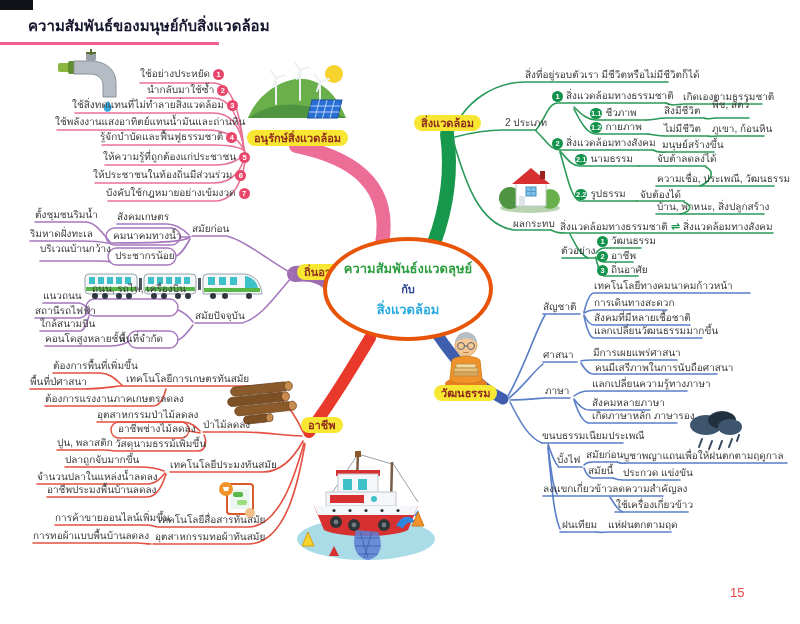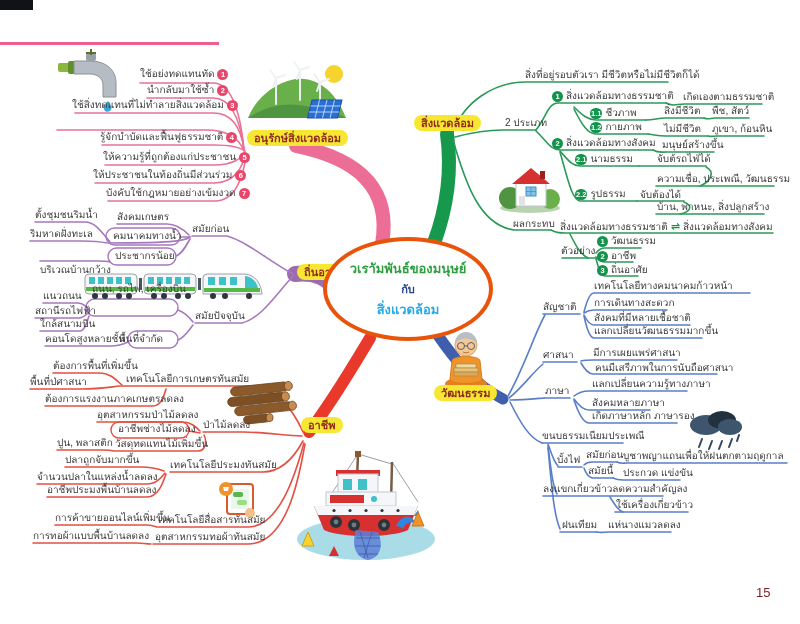--- a/index.html
+++ b/index.html
@@ -1,21 +1,21 @@
 <!DOCTYPE html>
 <html><head>
 <meta charset="utf-8">
 <style>
   html,body{margin:0;padding:0;background:#ffffff;}
   .stage{position:relative;width:800px;height:624px;background:#ffffff;overflow:hidden;
          font-family:"Liberation Sans","DejaVu Sans",sans-serif;}
   .corner-bar{position:absolute;left:0;top:0;width:33px;height:10px;background:#111118;}
   .page-title{position:absolute;left:28px;top:14px;font-size:15px;font-weight:bold;color:#16162e;white-space:nowrap;}
   .title-rule{position:absolute;left:0;top:42px;width:219px;height:3px;background:#ee5f8f;}
-  .page-number{position:absolute;left:756px;top:585px;font-size:13px;color:#7f1d1d;}
+  .page-number{position:absolute;left:730px;top:585px;font-size:13px;color:#ef4444;}
   svg.canvas{position:absolute;left:0;top:0;}
   .leaf{position:absolute;font-size:10px;color:#3a3a3a;white-space:nowrap;display:flex;align-items:center;gap:3px;line-height:1.05;}
   .leaf .txt{display:inline-block;}
   .numc{display:inline-flex;align-items:center;justify-content:center;min-width:11px;height:11px;border-radius:7px;
         color:#fff;font-size:7.5px;font-weight:bold;padding:0 1px;box-sizing:border-box;}
   .numc.pink{background:#e8476b;}
   .numc.green{background:#13934b;}
   .pill{position:absolute;background:#f7e733;border-radius:9px;padding:2px 7px;font-weight:bold;font-size:11px;
         color:#8f2b1e;white-space:nowrap;line-height:1.1;}
   .center-node{position:absolute;left:323px;top:237px;width:170px;height:104px;background:#fff;
@@ -25,20 +25,21 @@
   .center-node .l2{color:#26418f;font-weight:bold;font-size:11px;margin:1px 0;}
   .center-node .l3{color:#29abe2;font-weight:bold;font-size:13px;}
   .arrow{color:#13934b;font-weight:bold;font-size:11px;}
 </style>
 </head>
 <body>
 
 <div class="stage">
 
   <div class="corner-bar"></div>
+  <div class="page-title">ความสัมพันธ์ของมนุษย์กับสิ่งแวดล้อม</div>
   <div class="title-rule"></div>
 
   <svg class="canvas" width="800" height="624" viewBox="0 0 800 624">
 
     <g fill="none" stroke-linecap="round">
       <path d="M296,146 C355,158 392,186 382,244" stroke="#ec6d96" stroke-width="14"></path>
       <path d="M447,134 C452,170 448,205 434,243" stroke="#16984d" stroke-width="14"></path>
       <path d="M295,274 C315,272 328,278 333,288" stroke="#9d6cb0" stroke-width="16"></path>
       <path d="M370,338 C352,368 332,402 309,432" stroke="#e8392b" stroke-width="12"></path>
       <path d="M437,334 C455,360 475,385 503,399" stroke="#3f5fae" stroke-width="11"></path>
@@ -334,31 +335,34 @@
         <line x1="16" y1="29" x2="13" y2="37"></line>
           <line x1="26" y1="31" x2="23" y2="39"></line>
         <line x1="36" y1="31" x2="33" y2="39"></line>
           <line x1="46" y1="29" x2="43" y2="37"></line>
         <line x1="53" y1="25" x2="51" y2="31"></line>
       </g>
     </g>
   </svg>
 
   <div class="leaf" style="left:140px;top:69px">
-    <span class="txt">ใช้อย่งทดแทนทัด</span>
+    <span class="txt">ใช้อย่างประหยัด</span>
     <span class="numc pink">1</span>
   </div>
   <div class="leaf" style="left:147px;top:85px">
     <span class="txt">นำกลับมาใช้ซ้ำ</span>
     <span class="numc pink">2</span>
   </div>
   <div class="leaf" style="left:72px;top:100px">
     <span class="txt">ใช้สิ่งทดแทนที่ไม่ทำลายสิ่งแวดล้อม</span>
     <span class="numc pink">3</span>
   </div>
+  <div class="leaf" style="left:55px;top:117px">
+    <span class="txt">ใช้พลังงานแสงอาทิตย์แทนน้ำมันและถ่านหิน</span>
+  </div>
   <div class="leaf" style="left:100px;top:132px">
     <span class="txt">รู้จักบำบัดและฟื้นฟูธรรมชาติ</span>
     <span class="numc pink">4</span>
   </div>
   <div class="leaf" style="left:103px;top:152px">
     <span class="txt">ให้ความรู้ที่ถูกต้องแก่ประชาชน</span>
     <span class="numc pink">5</span>
   </div>
   <div class="leaf" style="left:93px;top:170px">
     <span class="txt">ให้ประชาชนในท้องถิ่นมีส่วนร่วม</span>
@@ -382,21 +386,21 @@
   <div class="leaf" style="left:683px;top:92px">
     <span class="txt">เกิดเองตามธรรมชาติ</span>
   </div>
   <div class="leaf" style="left:590px;top:108px">
     <span class="numc green">1.1</span>
     <span class="txt">ชีวภาพ</span>
   </div>
   <div class="leaf" style="left:664px;top:106px">
     <span class="txt">สิ่งมีชีวิต</span>
   </div>
-  <div class="leaf" style="left:712px;top:106px">
+  <div class="leaf" style="left:712px;top:100px">
     <span class="txt">พืช, สัตว์</span>
   </div>
   <div class="leaf" style="left:590px;top:122px">
     <span class="numc green">1.2</span>
     <span class="txt">กายภาพ</span>
   </div>
   <div class="leaf" style="left:664px;top:124px">
     <span class="txt">ไม่มีชีวิต</span>
   </div>
   <div class="leaf" style="left:712px;top:124px">
@@ -407,21 +411,21 @@
     <span class="txt">สิ่งแวดล้อมทางสังคม</span>
   </div>
   <div class="leaf" style="left:662px;top:140px">
     <span class="txt">มนุษย์สร้างขึ้น</span>
   </div>
   <div class="leaf" style="left:575px;top:154px">
     <span class="numc green">2.1</span>
     <span class="txt">นามธรรม</span>
   </div>
   <div class="leaf" style="left:657px;top:154px">
-    <span class="txt">จับต้รถไฟ่ได้</span>
+    <span class="txt">จับต้าลดลง่ได้</span>
   </div>
   <div class="leaf" style="left:657px;top:174px">
     <span class="txt">ความเชื่อ, ประเพณี, วัฒนธรรม</span>
   </div>
   <div class="leaf" style="left:575px;top:189px">
     <span class="numc green">2.2</span>
     <span class="txt">รูปธรรม</span>
   </div>
   <div class="leaf" style="left:640px;top:190px">
     <span class="txt">จับต้องได้</span>
@@ -464,21 +468,21 @@
   </div>
   <div class="leaf" style="left:35px;top:210px">
     <span class="txt">ตั้งชุมชนริมน้ำ</span>
   </div>
   <div class="leaf" style="left:30px;top:229px">
     <span class="txt">ริมหาดฝั่งทะเล</span>
   </div>
   <div class="leaf" style="left:115px;top:251px">
     <span class="txt">ประชากรน้อย</span>
   </div>
-  <div class="leaf" style="left:40px;top:265px">
+  <div class="leaf" style="left:40px;top:244px">
     <span class="txt">บริเวณบ้านกว้าง</span>
   </div>
   <div class="leaf" style="left:195px;top:311px">
     <span class="txt">สมัยปัจจุบัน</span>
   </div>
   <div class="leaf" style="left:92px;top:284px">
     <span class="txt">ถนน, รถไฟ, เครื่องบิน</span>
   </div>
   <div class="leaf" style="left:43px;top:291px">
     <span class="txt">แนวถนน</span>
@@ -511,21 +515,21 @@
   <div class="leaf" style="left:203px;top:420px">
     <span class="txt">ป่าไม้ลดลง</span>
   </div>
   <div class="leaf" style="left:97px;top:410px">
     <span class="txt">อุตสาหกรรมป่าไม้ลดลง</span>
   </div>
   <div class="leaf" style="left:118px;top:424px">
     <span class="txt">อาชีพช่างไม้ลดลง</span>
   </div>
   <div class="leaf" style="left:115px;top:439px">
-    <span class="txt">วัสดุทดแทนไม้เพิ่มขึ้น</span>
+    <span class="txt">วัสดุนามธรรม้เพิ่มขึ้น</span>
   </div>
   <div class="leaf" style="left:57px;top:438px">
     <span class="txt">ปูน, พลาสติก</span>
   </div>
   <div class="leaf" style="left:170px;top:460px">
     <span class="txt">เทคโนโลยีประมงทันสมัย</span>
   </div>
   <div class="leaf" style="left:65px;top:455px">
     <span class="txt">ปลาถูกจับมากขึ้น</span>
   </div>
@@ -605,29 +609,29 @@
   <div class="leaf" style="left:543px;top:484px">
     <span class="txt">ลงแขกเกี่ยวข้าวลดความสำคัญลง</span>
   </div>
   <div class="leaf" style="left:616px;top:500px">
     <span class="txt">ใช้เครื่องเกี่ยวข้าว</span>
   </div>
   <div class="leaf" style="left:562px;top:520px">
     <span class="txt">ฝนเทียม</span>
   </div>
   <div class="leaf" style="left:608px;top:520px">
-    <span class="txt">แห่นางแมวลดลง</span>
+    <span class="txt">แห่ฝนตกตามฤด</span>
   </div>
 
   <div class="pill" style="left:247px;top:130px">อนุรักษ์สิ่งแวดล้อม</div>
   <div class="pill" style="left:414px;top:115px">สิ่งแวดล้อม</div>
   <div class="pill" style="left:297px;top:264px">ถิ่นอาศัย</div>
   <div class="pill" style="left:301px;top:417px">อาชีพ</div>
   <div class="pill" style="left:434px;top:385px">วัฒนธรรม</div>
 
   <div class="center-node">
-    <div class="l1">วเราัมพันธ์ของมนุษย์</div>
+    <div class="l1">ความสัมพันธ์งแวดลุษย์</div>
     <div class="l2">กับ</div>
     <div class="l3">สิ่งแวดล้อม</div>
   </div>
 
   <div class="page-number">15</div>
 </div>
 
 </body></html>

